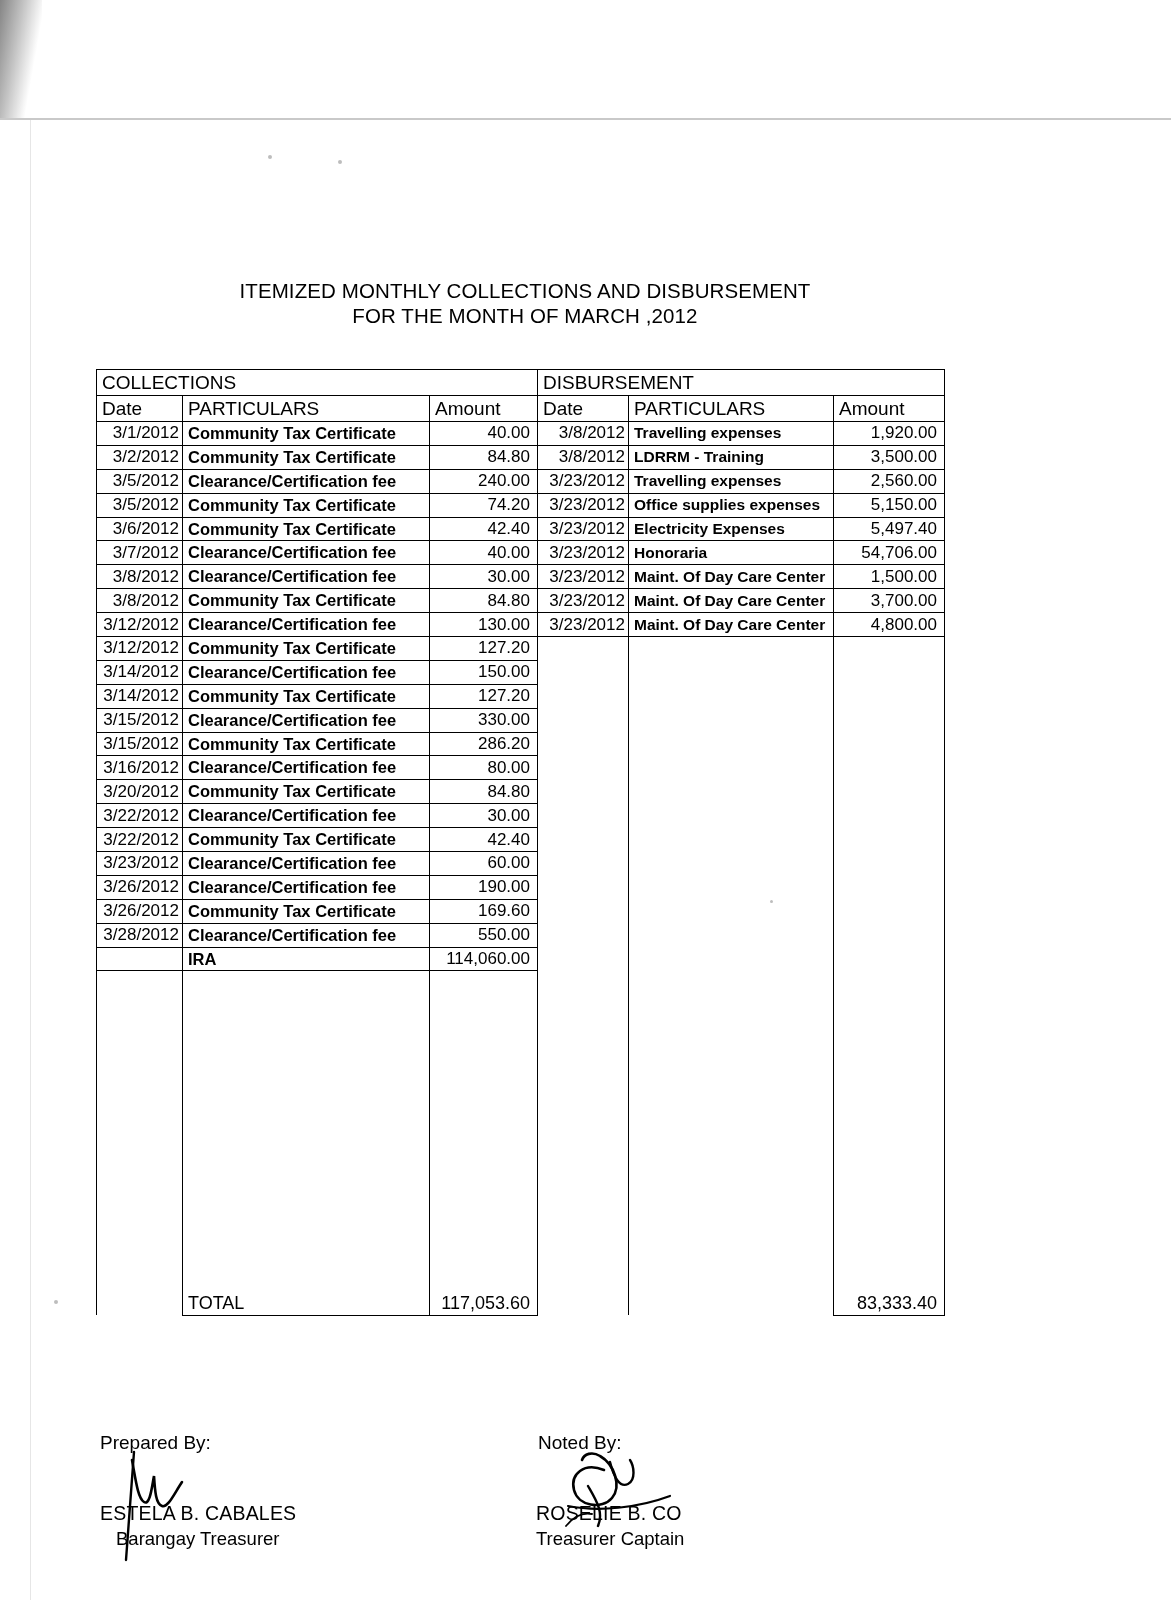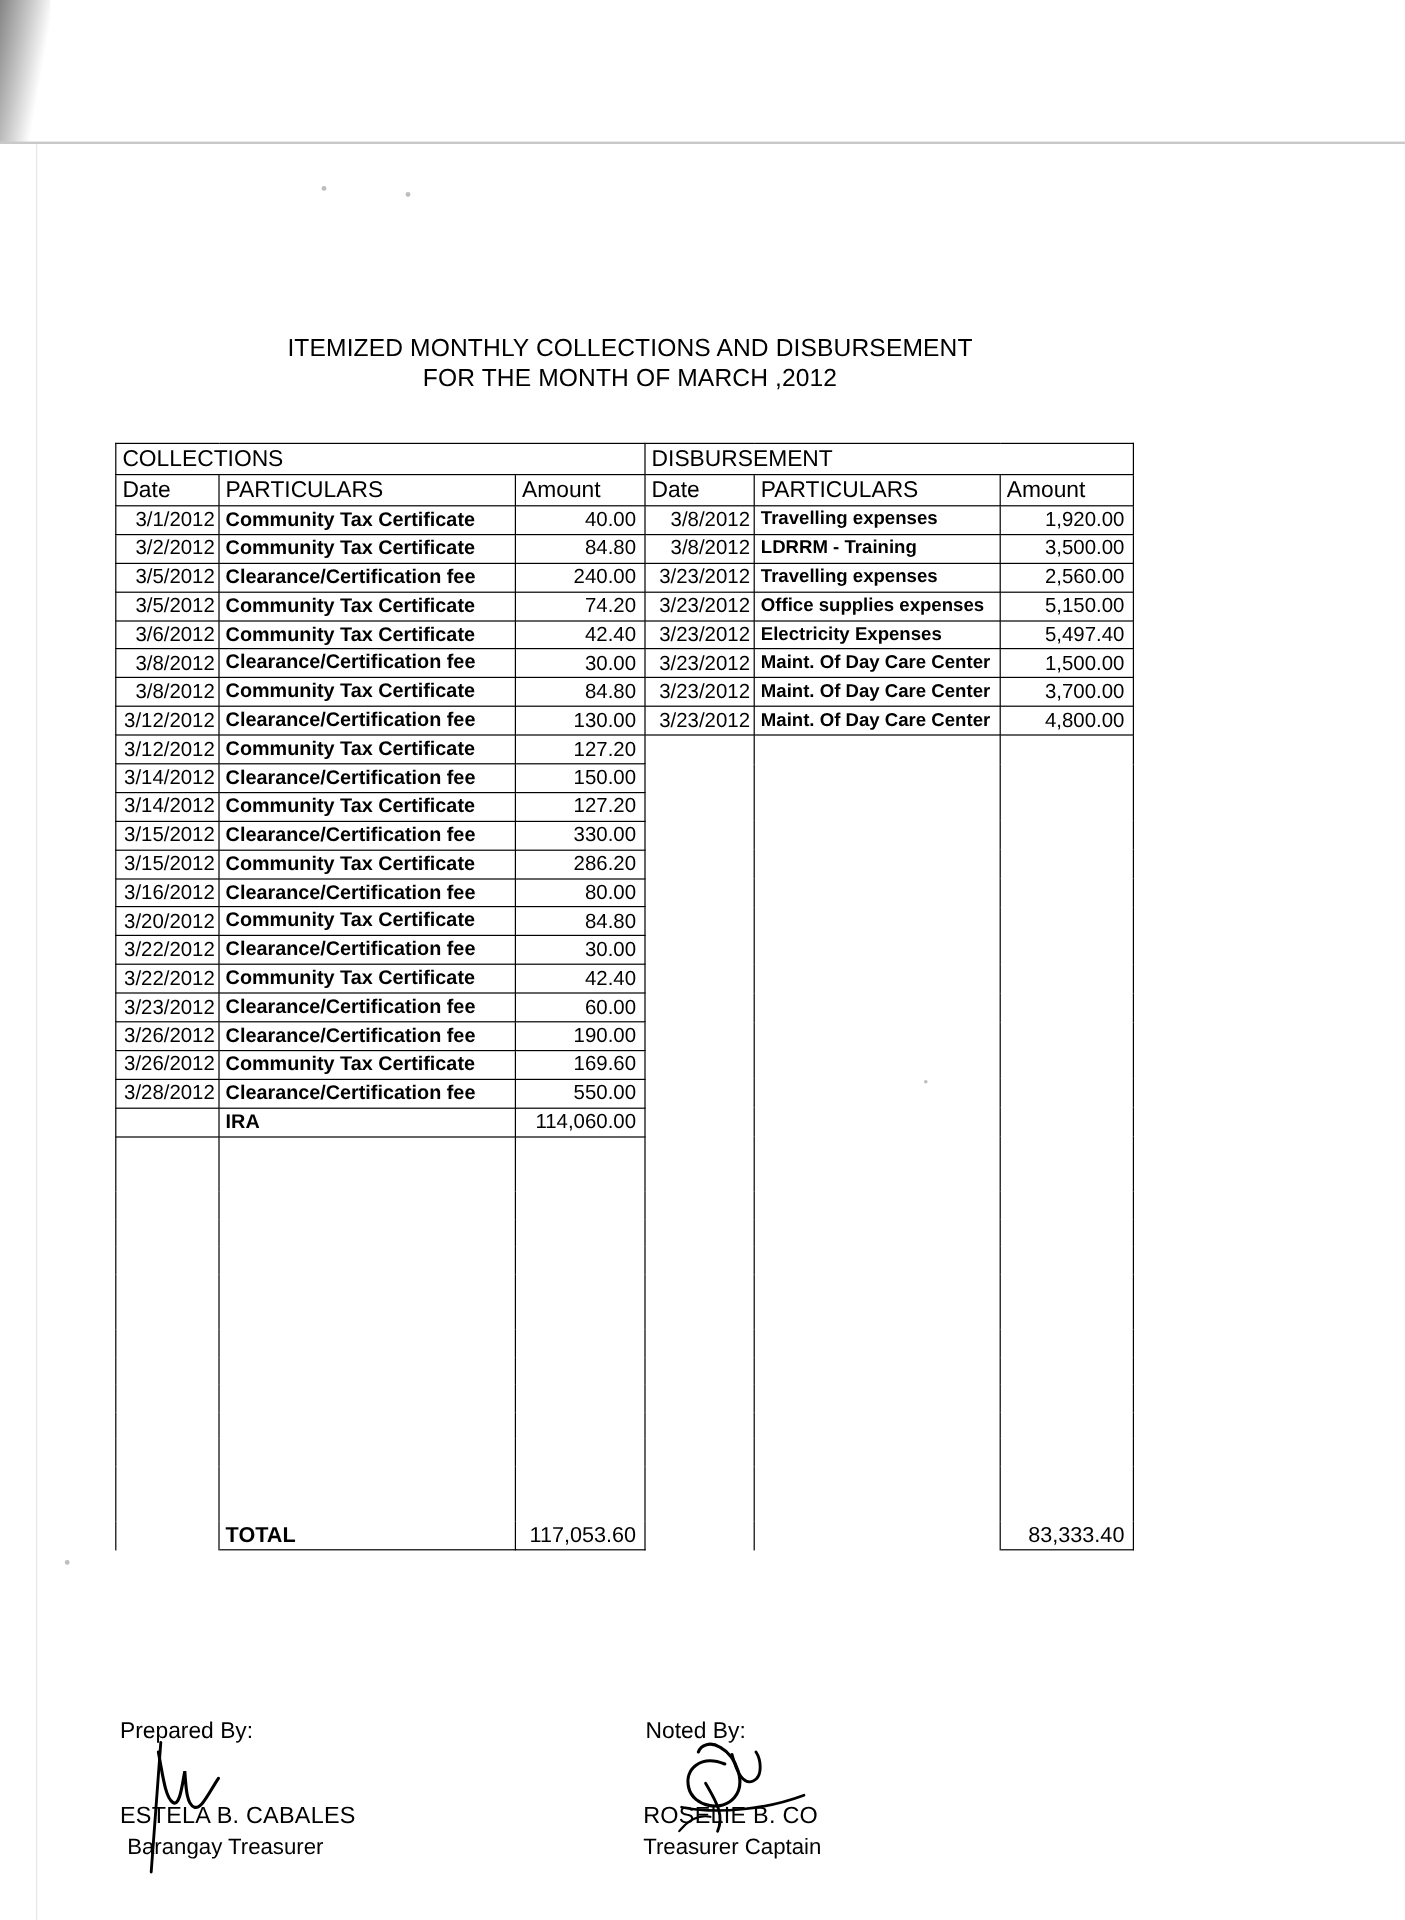--- a/index.html
+++ b/index.html
@@ -56,32 +56,32 @@
   td.date{text-align:right;padding-right:3px;}
   td.part{text-align:left;padding-left:5px;font-weight:700;font-size:16.5px;}
   td.amt{text-align:right;padding-right:7px;font-weight:400;font-size:17px;}
   td.part-sm{font-size:15.5px;}
   .rowline td{height:22.9px;}
 
   
   td.blank{border-top:none;border-bottom:none;}
 
   .total td{font-size:18px;font-weight:400;border-top:none;}
-  .total td.part{font-weight:700;font-size:18px;}
+  .total td.part{font-weight:400;font-size:18px;}
   .total td.amt{font-weight:400;font-size:18px;}
 
   
   .sig{position:absolute;font-size:19px;}
   .sig-prepared{left:100px;top:1432px;}
   .sig-noted{left:538px;top:1432px;}
   .sig-name{position:absolute;font-size:19.5px;letter-spacing:.2px;}
   .name-left{left:100px;top:1502px;}
   .name-right{left:536px;top:1502px;}
   .sig-role{position:absolute;font-size:18.5px;}
-  .role-left{left:106px;top:1528px;text-align:center;}
+  .role-left{left:116px;top:1528px;text-align:center;}
   .role-right{left:536px;top:1528px;}
 
   .signature{position:absolute;}
   .sig1{left:112px;top:1446px;}
   .sig2{left:548px;top:1440px;}
 </style>
 </head>
 <body>
 
 <div class="page">
@@ -157,20 +157,28 @@
         </tr>
         <tr class="rowline">
           <td class="date">3/6/2012</td>
           <td class="part">Community Tax Certificate</td>
           <td class="amt">42.40</td>
           <td class="date">3/23/2012</td>
           <td class="part part-sm">Electricity Expenses</td>
           <td class="amt">5,497.40</td>
         </tr>
         <tr class="rowline">
+          <td class="date">3/7/2012</td>
+          <td class="part">Clearance/Certification fee</td>
+          <td class="amt">40.00</td>
+          <td class="date">3/23/2012</td>
+          <td class="part part-sm">Honoraria</td>
+          <td class="amt">54,706.00</td>
+        </tr>
+        <tr class="rowline">
           <td class="date">3/8/2012</td>
           <td class="part">Clearance/Certification fee</td>
           <td class="amt">30.00</td>
           <td class="date">3/23/2012</td>
           <td class="part part-sm">Maint. Of Day Care Center</td>
           <td class="amt">1,500.00</td>
         </tr>
         <tr class="rowline">
           <td class="date">3/8/2012</td>
           <td class="part">Community Tax Certificate</td>

